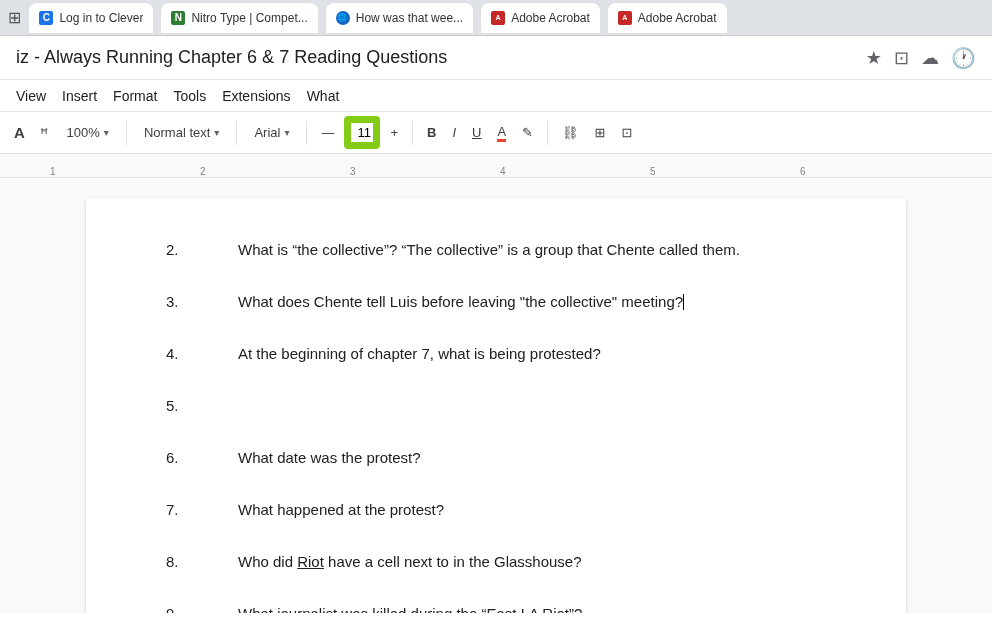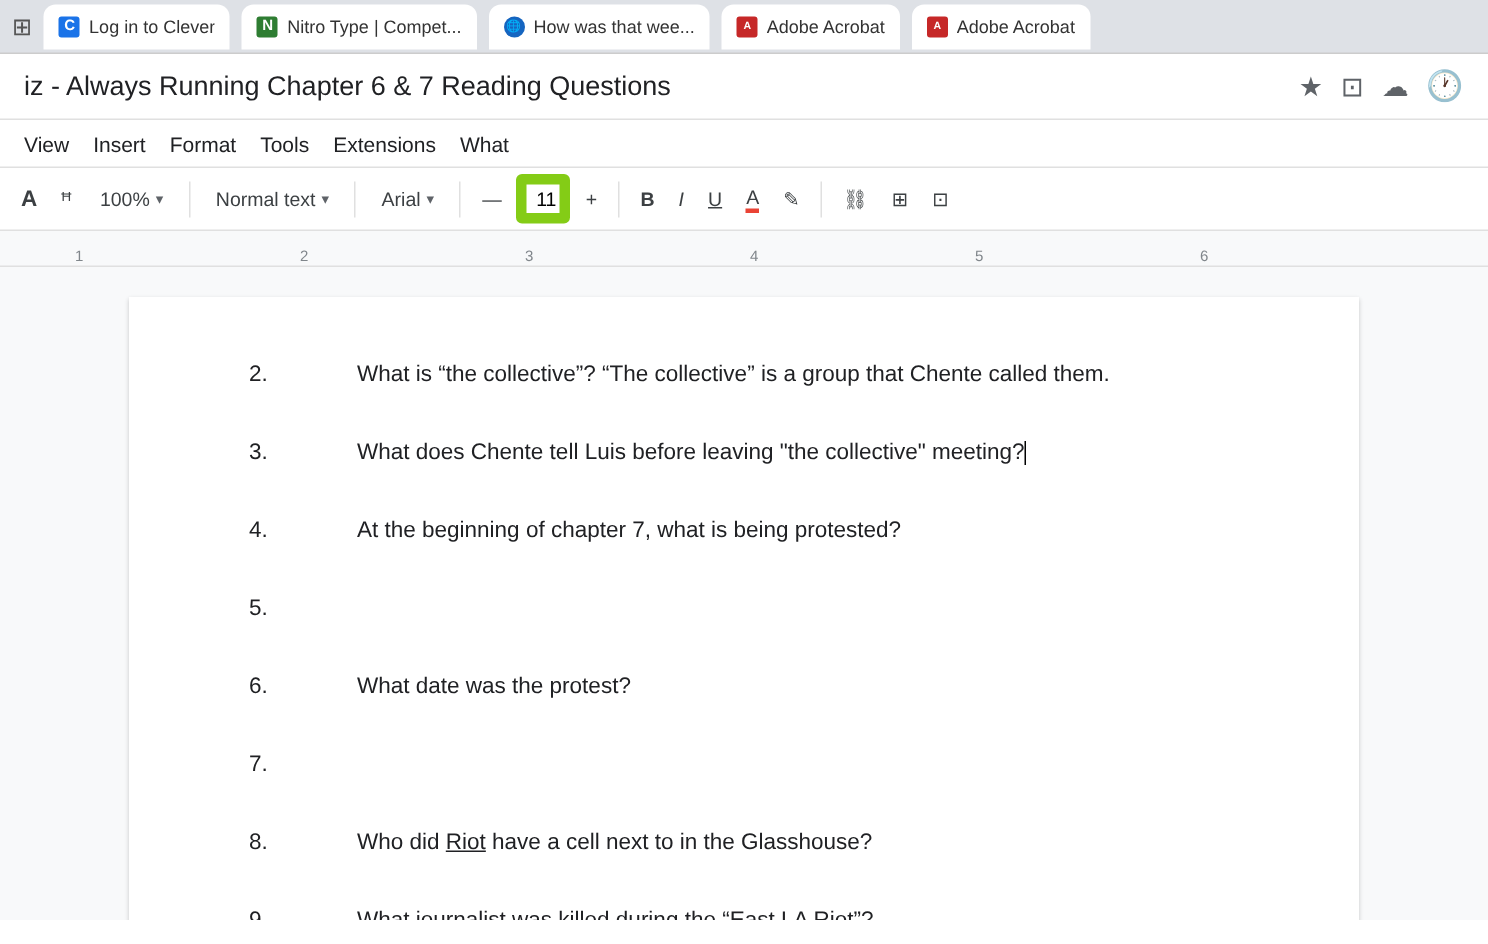--- a/index.html
+++ b/index.html
@@ -320,20 +320,21 @@
       <span class="doc-question-num">5.</span>
     </div>
 
     <div class="doc-question">
       <span class="doc-question-num">6.</span>
       <span class="doc-question-text">What date was the protest?</span>
     </div>
 
     <div class="doc-question">
       <span class="doc-question-num">7.</span>
+      <span class="doc-question-text">What happened at the protest?</span>
     </div>
 
     <div class="doc-question">
       <span class="doc-question-num">8.</span>
       <span class="doc-question-text">Who did <span class="underline-text">Riot</span> have a cell next to in the Glasshouse?</span>
     </div>
 
     <div class="doc-question">
       <span class="doc-question-num">9.</span>
       <span class="doc-question-text">What journalist was killed during the “East LA Riot”?</span>

